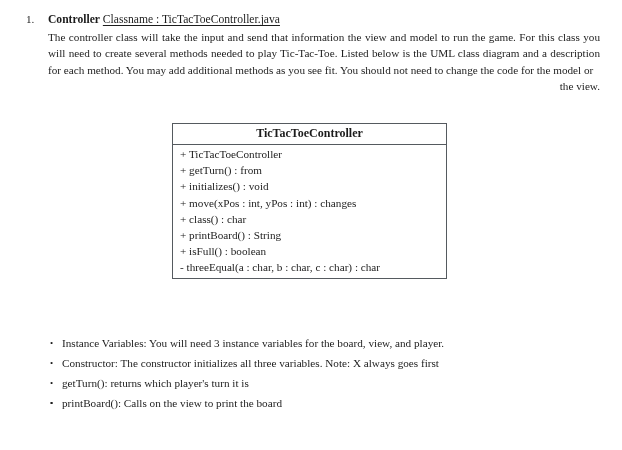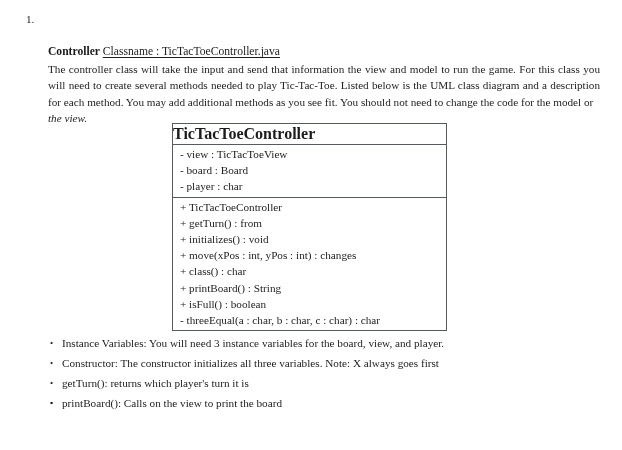--- a/index.html
+++ b/index.html
@@ -27,21 +27,20 @@
   .item-number {
     position: absolute;
     left: 26px;
     top: 0;
     font-size: 11.2px;
     line-height: 15px;
   }
   .item-body {
     margin-left: 48px;
     margin-right: 22px;
-    margin-top: 32px;
   }
 
   .heading-line {
     font-size: 11.6px;
     line-height: 16px;
     white-space: nowrap;
   }
   .heading-strong {
     font-weight: bold;
   }
@@ -53,39 +52,39 @@
 
   .para {
     font-size: 11.2px;
     line-height: 16.4px;
     text-align: justify;
     text-justify: inter-word;
     margin-top: 1px;
   }
   .para .lastline {
     display: block;
-    text-align: left;
-    font-style: italic;
+    text-align: right;
   }
 
   
   .uml-wrap {
     position: absolute;
     left: 172px;
     top: 123px;
     width: 275px;
   }
   .uml-box {
     border: 1.4px solid #555a5f;
     background: #ffffff;
     box-sizing: border-box;
   }
   .uml-title {
+    text-align: center;
     font-weight: bold;
-    font-size: 16px;
+    font-size: 12px;
     line-height: 15px;
     padding: 2px 0 3px 0;
     border-bottom: 1.4px solid #555a5f;
   }
   .uml-section {
     padding: 1px 0 2px 0;
   }
   .uml-section.attrs {
     border-bottom: 1.4px solid #555a5f;
   }
@@ -142,25 +141,20 @@
     </div>
 
   </div>
 </div>
 
 <div class="uml-wrap">
   <div class="uml-box">
 
     <div class="uml-title">TicTacToeController</div>
 
-    <div class="uml-section attrs">
-      <div class="uml-row">- view : TicTacToeView</div>
-      <div class="uml-row">- board : Board</div>
-      <div class="uml-row">- player : char</div>
-    </div>
 
     <div class="uml-section methods">
       <div class="uml-row">+ TicTacToeController</div>
       <div class="uml-row">+ getTurn() : from</div>
       <div class="uml-row">+ initializes() : void</div>
       <div class="uml-row">+ move(xPos : int, yPos : int) : changes</div>
       <div class="uml-row">+ class() : char</div>
       <div class="uml-row">+ printBoard() : String</div>
       <div class="uml-row">+ isFull() : boolean</div>
       <div class="uml-row">- threeEqual(a : char, b : char, c : char) : char</div>

